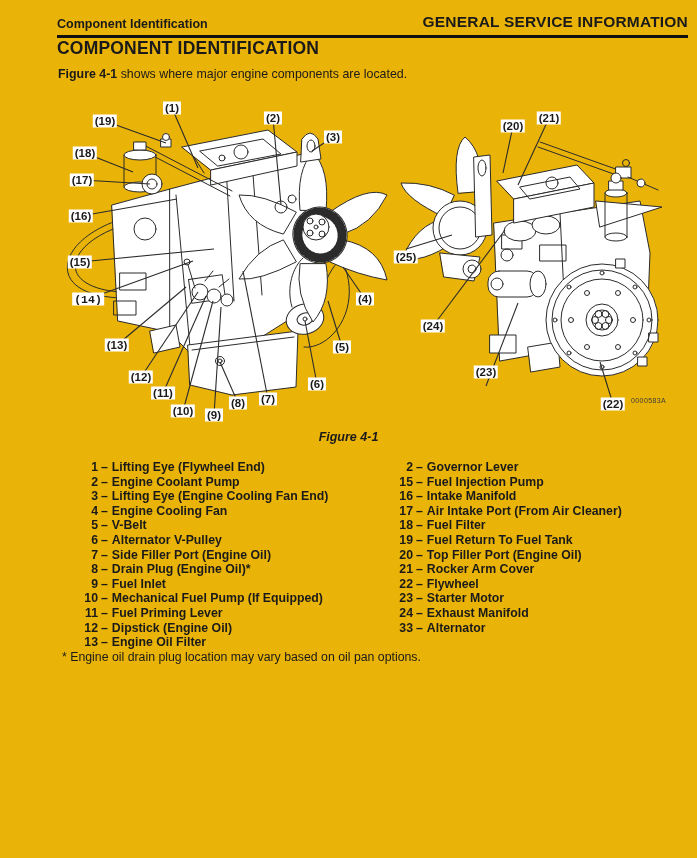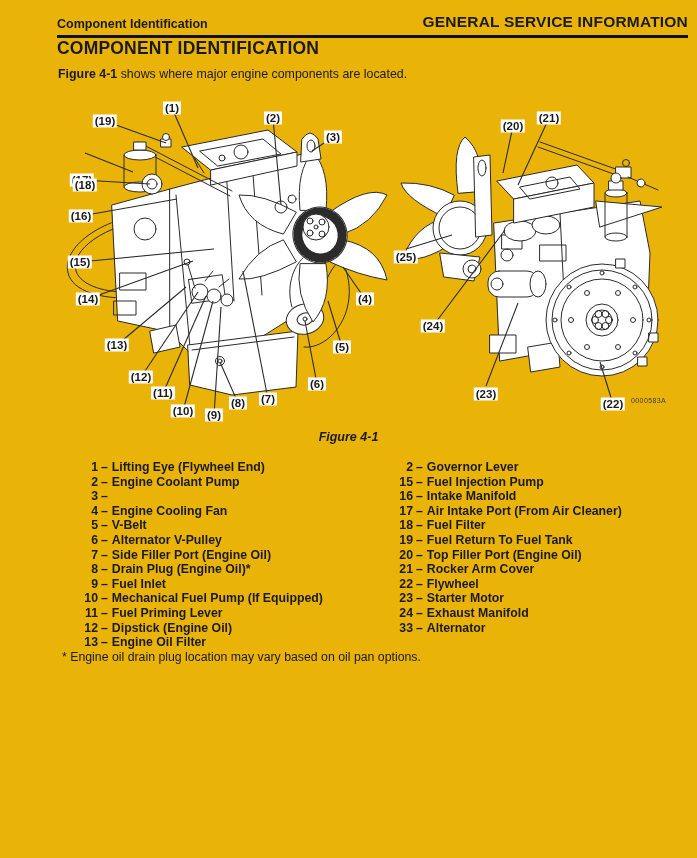--- a/index.html
+++ b/index.html
@@ -268,30 +268,30 @@
       <div class="callout" style="left: 365px; top: 204px;">(4)</div>
       <div class="callout" style="left: 342px; top: 252px;">(5)</div>
       <div class="callout" style="left: 317px; top: 289px;">(6)</div>
       <div class="callout" style="left: 268px; top: 304px;">(7)</div>
       <div class="callout" style="left: 238px; top: 308px;">(8)</div>
       <div class="callout" style="left: 214px; top: 320px;">(9)</div>
       <div class="callout" style="left: 183px; top: 316px;">(10)</div>
       <div class="callout" style="left: 163px; top: 298px;">(11)</div>
       <div class="callout" style="left: 141px; top: 282px;">(12)</div>
       <div class="callout" style="left: 117px; top: 250px;">(13)</div>
-      <div class="callout" style="left: 88px; top: 204px;">(14)</div>
+      <div class="callout" style="left: 88px; top: 204px; font-family: Liberation Mono, monospace;">(14)</div>
       <div class="callout" style="left: 80px; top: 167px;">(15)</div>
       <div class="callout" style="left: 81px; top: 121px;">(16)</div>
       <div class="callout" style="left: 82px; top: 85px;">(17)</div>
-      <div class="callout" style="left: 85px; top: 58px; margin-top: 32px;">(18)</div>
+      <div class="callout" style="left: 85px; top: 58px;">(18)</div>
       <div class="callout" style="left: 105px; top: 26px;">(19)</div>
       <div class="callout" style="left: 513px; top: 31px;">(20)</div>
       <div class="callout" style="left: 549px; top: 23px;">(21)</div>
       <div class="callout" style="left: 613px; top: 309px;">(22)</div>
-      <div class="callout" style="left: 486px; top: 299px;">(23)</div>
+      <div class="callout" style="left: 486px; top: 277px;">(23)</div>
       <div class="callout" style="left: 433px; top: 231px;">(24)</div>
       <div class="callout" style="left: 406px; top: 154px; margin-top: 8px;">(25)</div>
     </div>
 
   <div class="figure-caption">Figure 4-1</div>
 
   <div class="legend">
     <div class="legend-col-left">
 
         <div class="legend-row">
@@ -302,20 +302,21 @@
 
         <div class="legend-row">
           <span class="legend-num">2</span>
           <span class="legend-dash">–</span>
           <span class="legend-label">Engine Coolant Pump</span>
         </div>
 
         <div class="legend-row">
           <span class="legend-num">3</span>
           <span class="legend-dash">–</span>
+          <span class="legend-label">Lifting Eye (Engine Cooling Fan End)</span>
         </div>
 
         <div class="legend-row">
           <span class="legend-num">4</span>
           <span class="legend-dash">–</span>
           <span class="legend-label">Engine Cooling Fan</span>
         </div>
 
         <div class="legend-row">
           <span class="legend-num">5</span>

